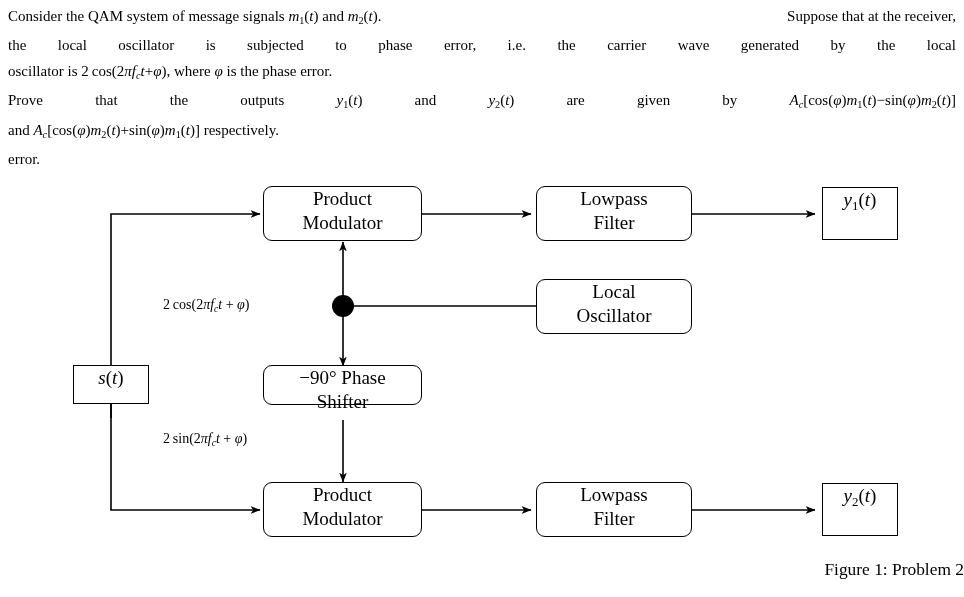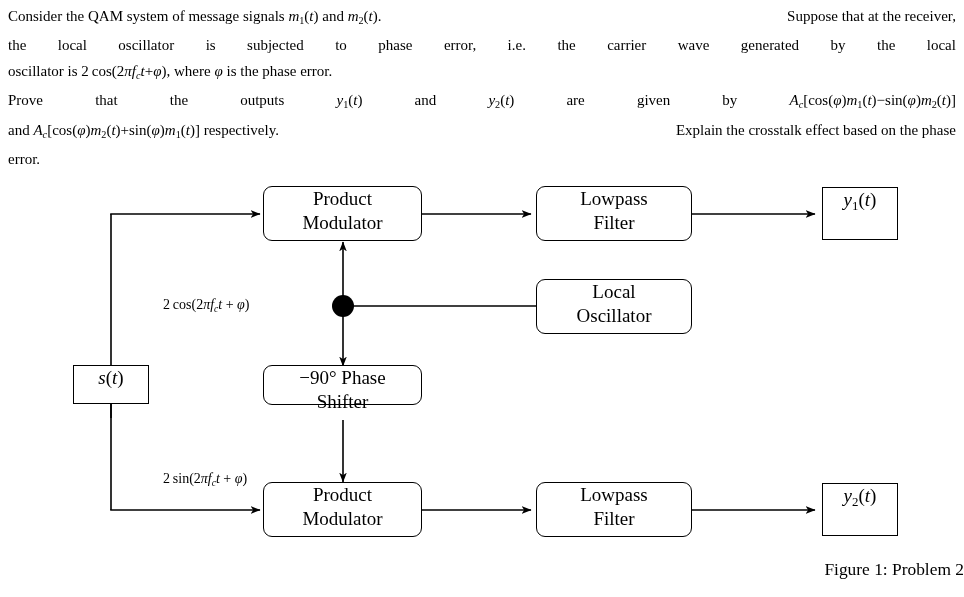--- a/index.html
+++ b/index.html
@@ -142,21 +142,20 @@
       <span>and</span>
       <span><span class="mi">y</span><span class="subn">2</span>(<span class="mi">t</span>)</span>
       <span>are</span>
       <span>given</span>
       <span>by</span>
       <span><span class="mi">A</span><span class="sub">c</span>[<span class="mo">cos</span>(<span class="mi">φ</span>)<span class="mi">m</span><span class="subn">1</span>(<span class="mi">t</span>)−<span class="mo">sin</span>(<span class="mi">φ</span>)<span class="mi">m</span><span class="subn">2</span>(<span class="mi">t</span>)]</span>
     </span>
 
   <span class="ln justify">
       <span>and&nbsp;<span class="mi">A</span><span class="sub">c</span>[<span class="mo">cos</span>(<span class="mi">φ</span>)<span class="mi">m</span><span class="subn">2</span>(<span class="mi">t</span>)+<span class="mo">sin</span>(<span class="mi">φ</span>)<span class="mi">m</span><span class="subn">1</span>(<span class="mi">t</span>)]&nbsp;respectively.</span>
-      <span>Explain&nbsp;the&nbsp;crosstalk&nbsp;effect&nbsp;based&nbsp;on&nbsp;the&nbsp;phase</span>
     </span>
 
   <span class="ln">error.</span>
 </div>
 
 <div id="figure">
 
   <svg width="964" height="385">
     <defs>
       <marker id="arrow" markerWidth="10" markerHeight="8" refX="9.4" refY="4" orient="auto" markerUnits="userSpaceOnUse">
@@ -233,18 +232,18 @@
   </div>
 
   <div class="blk square" style="left:822px; top:313px; width:76px; height:53px;">
     <span><span class="mi">y</span><span class="subn">2</span>(<span class="mi">t</span>)</span>
   </div>
 
   <div class="lbl" style="left:163px; top:124px;">
     <span class="mn">2</span> <span class="mo">cos</span>(<span class="mn">2</span><span class="mi">πf</span><span class="sub">c</span><span class="mi">t</span> + <span class="mi">φ</span>)
   </div>
 
-  <div class="lbl" style="left:163px; top:258px;margin-top:40px;">
+  <div class="lbl" style="left:163px; top:258px;">
     <span class="mn">2</span> <span class="mo">sin</span>(<span class="mn">2</span><span class="mi">πf</span><span class="sub">c</span><span class="mi">t</span> + <span class="mi">φ</span>)
   </div>
 </div>
 
 <div id="caption">Figure 1: Problem 2</div>
 
 </body></html>

